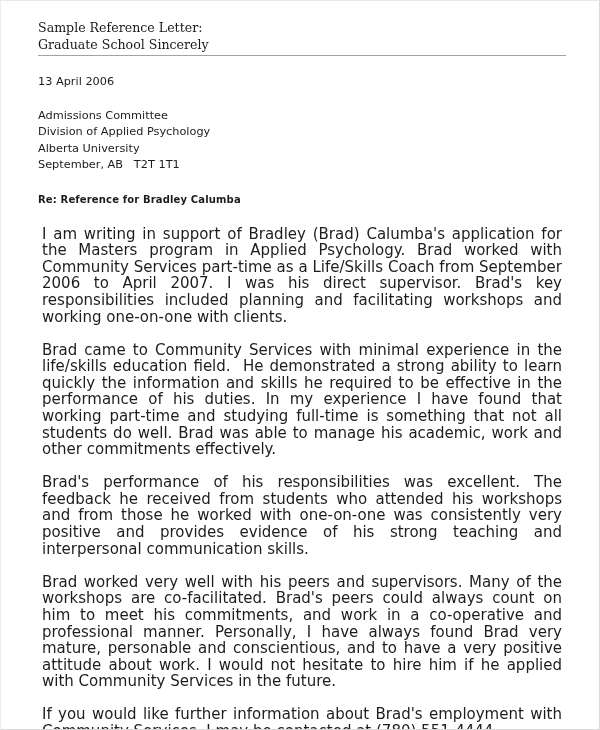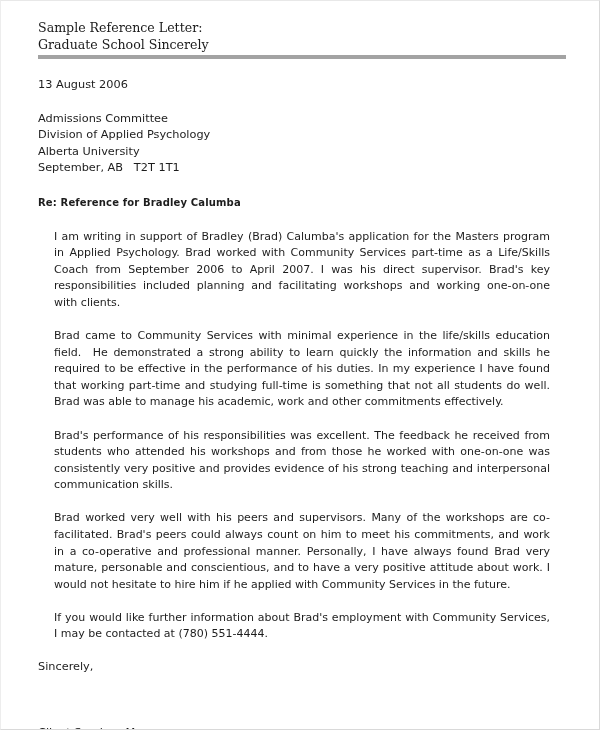--- a/index.html
+++ b/index.html
@@ -28,21 +28,21 @@
     left: 37px;
     top: 19px;
     width: 528px;
   }
   .letterhead {
     font-family: "DejaVu Serif", serif;
     font-size: 12.6px;
     line-height: 16.5px;
     color: #1a1a1a;
     padding-bottom: 2px;
-    border-bottom: 4px solid #a3a3a3;
+    border-bottom: 1px solid #a3a3a3;
     margin-bottom: 0;
   }
   .letterhead div {
     white-space: pre;
   }
   .block {
     font-size: 11.3px;
     line-height: 16.6px;
     color: #1d1d1d;
   }
@@ -55,22 +55,22 @@
   .recipient div {
     white-space: pre;
   }
   .subject {
     margin-top: 18px;
     font-weight: bold;
     font-size: 10px;
     letter-spacing: 0.15px;
   }
   p.para {
-    margin: 16px;
-    font-size: 11px;
+    margin: 4px;
+    font-size: 15px;
     line-height: 16.6px;
     color: #1d1d1d;
     text-align: justify;
     white-space: pre-wrap;
   }
   p.para.first {
     margin-top: 17px;
   }
   p.para.next {
     margin-top: 16.5px;
@@ -88,21 +88,21 @@
 <body>
 
 <div class="page">
   <div class="content">
 
     <div class="letterhead">
       <div>Sample Reference Letter:</div>
       <div>Graduate School Sincerely</div>
     </div>
 
-    <div class="block date">13 August 2006</div>
+    <div class="block date">13 April 2006</div>
 
     <div class="block recipient">
       <div>Admissions Committee</div>
       <div>Division of Applied Psychology</div>
       <div>Alberta University</div>
       <div>September, AB   T2T 1T1</div>
     </div>
 
     <div class="block subject">Re: Reference for Bradley Calumba</div>
 

